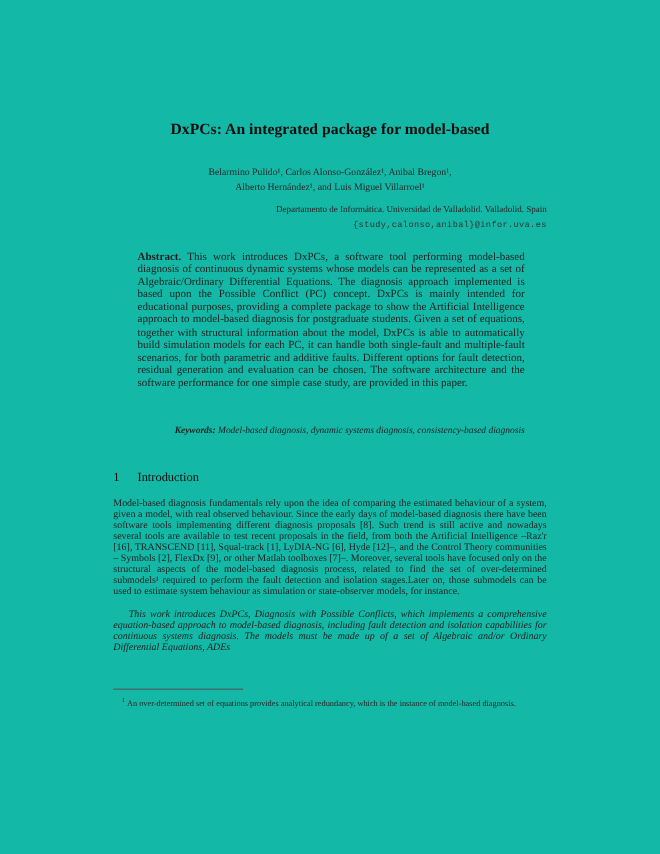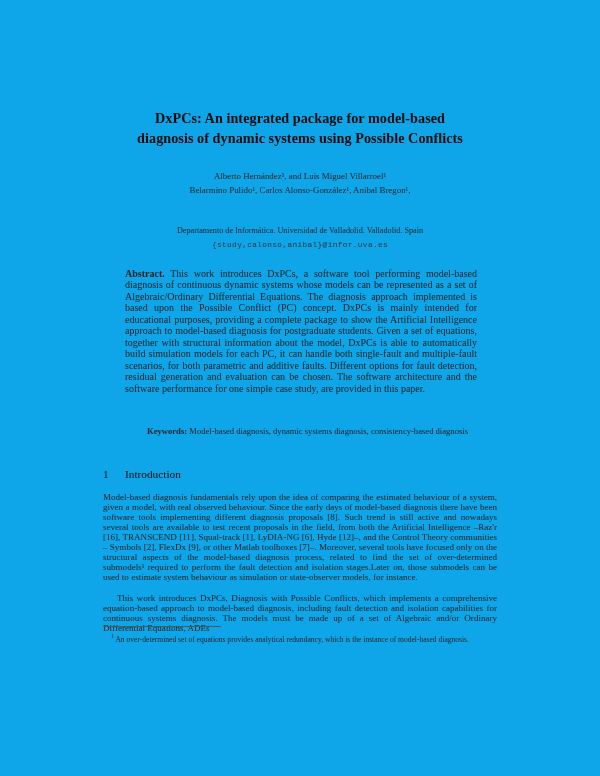--- a/index.html
+++ b/index.html
@@ -12,21 +12,21 @@
     height: 776px;
     font-family: "Liberation Serif", "DejaVu Serif", serif;
     color: #1a1a1a;
     overflow: hidden;
     position: relative;
   }
   .page {
     position: relative;
     width: 600px;
     height: 776px;
-    background: #0ea5e9;
+    background: #14b8a6;
     box-sizing: border-box;
   }
   .content {
     position: absolute;
     left: 103px;
     top: 0;
     width: 394px;
   }
 
   
@@ -48,22 +48,22 @@
     text-align: center;
   }
   .author-line {
     font-size: 8.9px;
     line-height: 13.5px;
     color: #262626;
   }
 
   
   .affil-block {
-    margin-top: 28px;
-    text-align: center;
+    margin-top: 8px;
+    text-align: right;
   }
   .affil-line {
     font-size: 8.2px;
     line-height: 12.5px;
     color: #262626;
   }
   .email-line {
     font-family: "Liberation Mono", "DejaVu Sans Mono", monospace;
     font-size: 7.8px;
     line-height: 12.5px;
@@ -92,23 +92,24 @@
 
   
   .keywords-block {
     margin-top: 31px;
     margin-left: 22px;
     margin-right: 20px;
   }
   .keywords-text {
     font-size: 8.6px;
     line-height: 12px;
-    text-align: left;
+    text-align: right;
     color: #1f1f1f;
     text-indent: 22px;
+    font-style: italic;
   }
   .keywords-text .lead {
     font-weight: bold;
   }
 
   
   .section-block {
     margin-top: 30px;
   }
   .section-heading {
@@ -125,20 +126,21 @@
   .body-para {
     font-size: 9.05px;
     line-height: 10px;
     text-align: justify;
     color: #1f1f1f;
     margin-top: 10px;
   }
   .body-para.indented {
     text-indent: 14px;
     margin-top: 11px;
+    font-style: italic;
   }
 
   
   .footnote-block {
     position: absolute;
     left: 103px;
     top: 626px;
     width: 394px;
   }
   .footnote-rule {
@@ -163,26 +165,25 @@
   }
 </style>
 </head>
 <body>
 
 <div class="page">
   <div class="content">
 
     <div class="title-block">
       <div class="title-line">DxPCs: An integrated package for model-based</div>
-      <div class="title-line">diagnosis of dynamic systems using Possible Conflicts</div>
     </div>
 
     <div class="authors-block">
+      <div class="author-line">Belarmino Pulido¹, Carlos Alonso-González¹, Anibal Bregon¹,</div>
       <div class="author-line">Alberto Hernández¹, and Luis Miguel Villarroel¹</div>
-      <div class="author-line">Belarmino Pulido¹, Carlos Alonso-González¹, Anibal Bregon¹,</div>
     </div>
 
     <div class="affil-block">
       <div class="affil-line">Departamento de Informática. Universidad de Valladolid. Valladolid. Spain</div>
       <div class="email-line">{study,calonso,anibal}@infor.uva.es</div>
     </div>
 
     <div class="abstract-block">
       <p class="abstract-text"><span class="lead">Abstract.</span><span> This work introduces DxPCs, a software tool performing model-based diagnosis of continuous dynamic systems whose models can be represented as a set of Algebraic/Ordinary Differential Equations. The diagnosis approach implemented is based upon the Possible Conflict (PC) concept. DxPCs is mainly intended for educational purposes, providing a complete package to show the Artificial Intelligence approach to model-based diagnosis for postgraduate students. Given a set of equations, together with structural information about the model, DxPCs is able to automatically build simulation models for each PC, it can handle both single-fault and multiple-fault scenarios, for both parametric and additive faults. Different options for fault detection, residual generation and evaluation can be chosen. The software architecture and the software performance for one simple case study, are provided in this paper.</span></p>
     </div>

